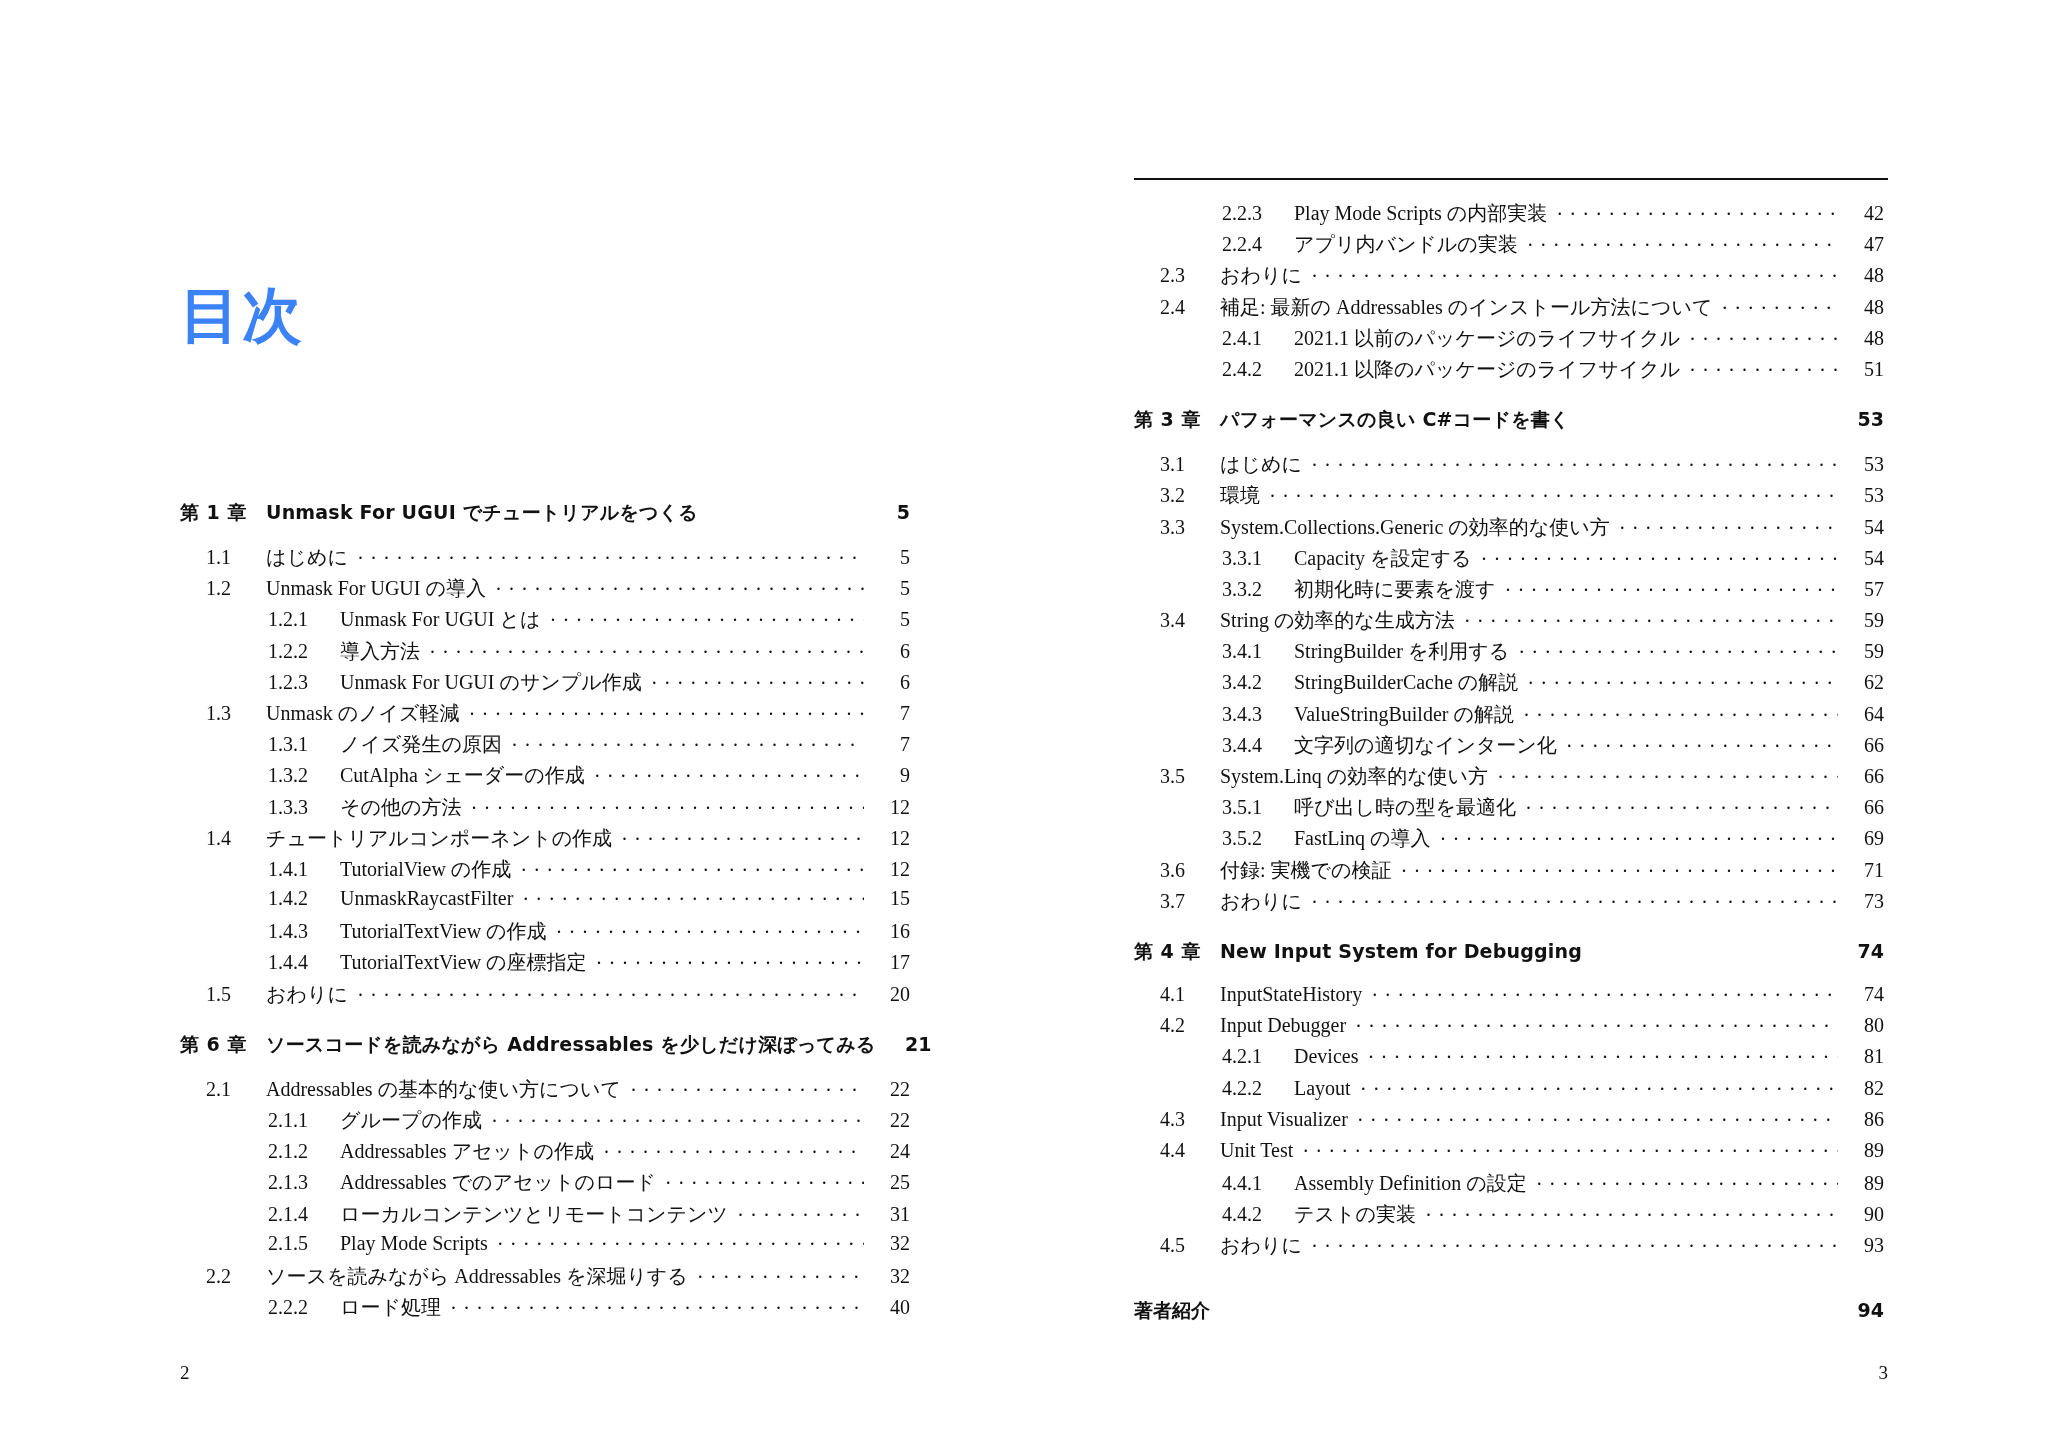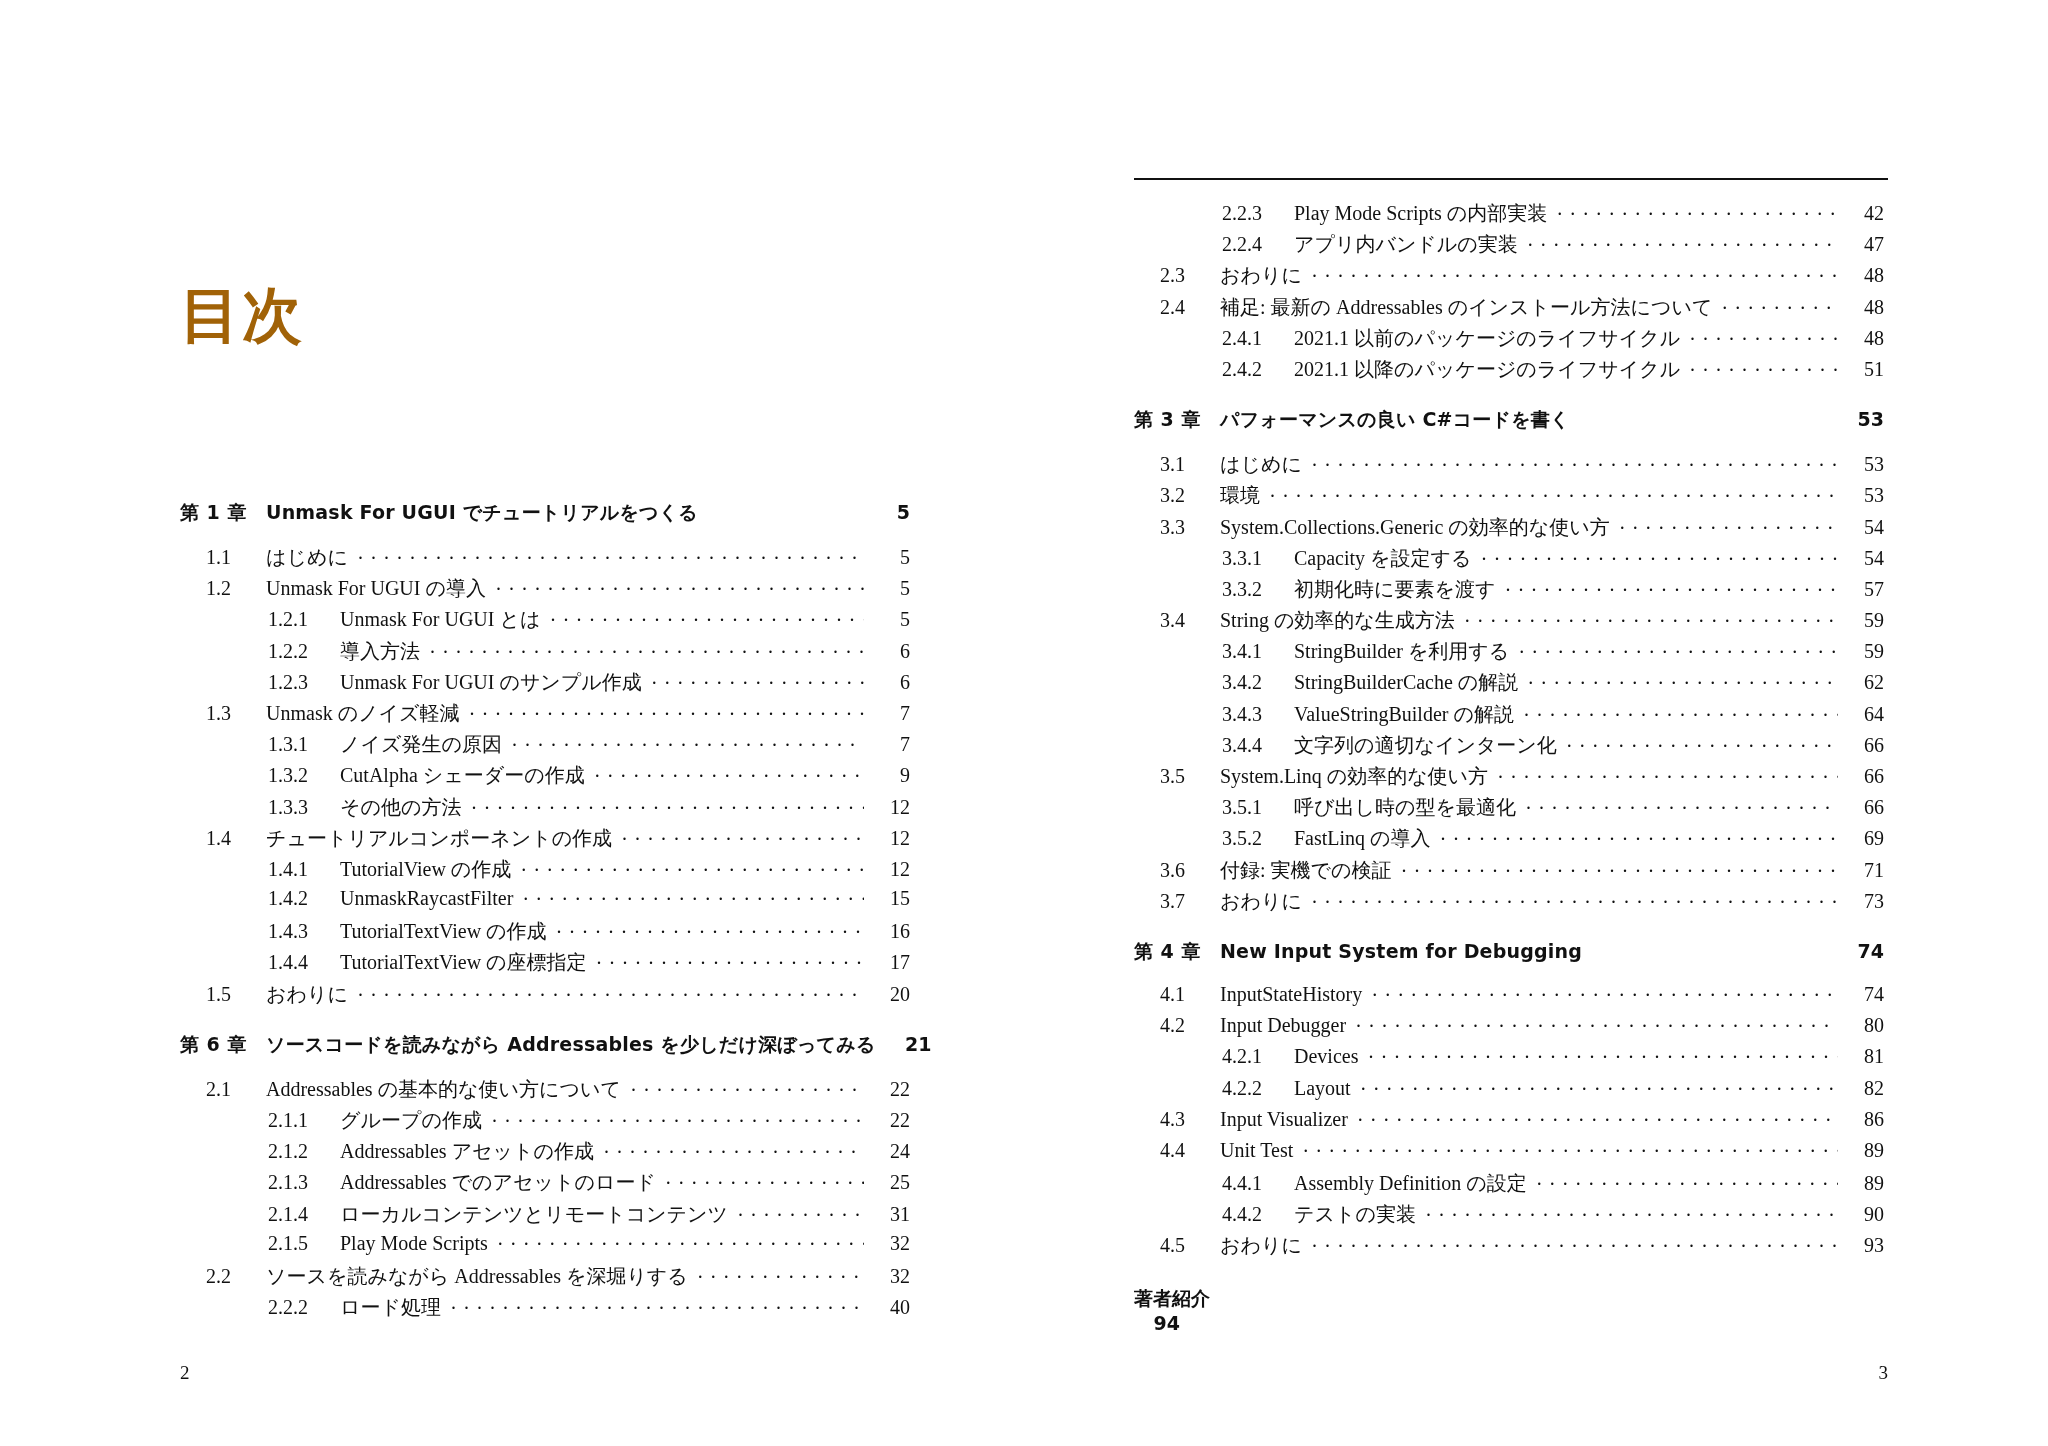--- a/index.html
+++ b/index.html
@@ -35,21 +35,21 @@
 
   .toc-title {
     position: absolute;
     left: 180px;
     top: 285px;
     font-family: "DejaVu Sans", "Liberation Sans", sans-serif;
     font-weight: 700;
     font-size: 60px;
     letter-spacing: 2px;
     line-height: 1;
-    color: #a16207;
+    color: #3b82f6;
   }
 
   .rule {
     position: absolute;
     left: 110px;
     right: 160px;
     top: 178px;
     border-top: 2px solid #111111;
   }
 
@@ -119,22 +119,21 @@
   .lvl-section .num   { width: 38px; margin-left: 26px; }
   .lvl-section .title { margin-left: 22px; }
 
   .lvl-sub .num   { width: 58px; margin-left: 88px; }
   .lvl-sub .title { margin-left: 14px; }
 
   .lvl-back {
     font-family: "DejaVu Sans", "Liberation Sans", sans-serif;
     font-weight: 700;
     height: 34px;
-    margin-top: 22px;
-    flex-direction: column;
+    margin-top: 34px;
   }
   .lvl-back .num   { width: 0; }
   .lvl-back .title { font-size: 19px; }
   .lvl-back .pg    { font-size: 19px; text-align: right; }
   .lvl-back .leader::before { content: ""; }
 
   
   .folio {
     position: absolute;
     bottom: 62px;

